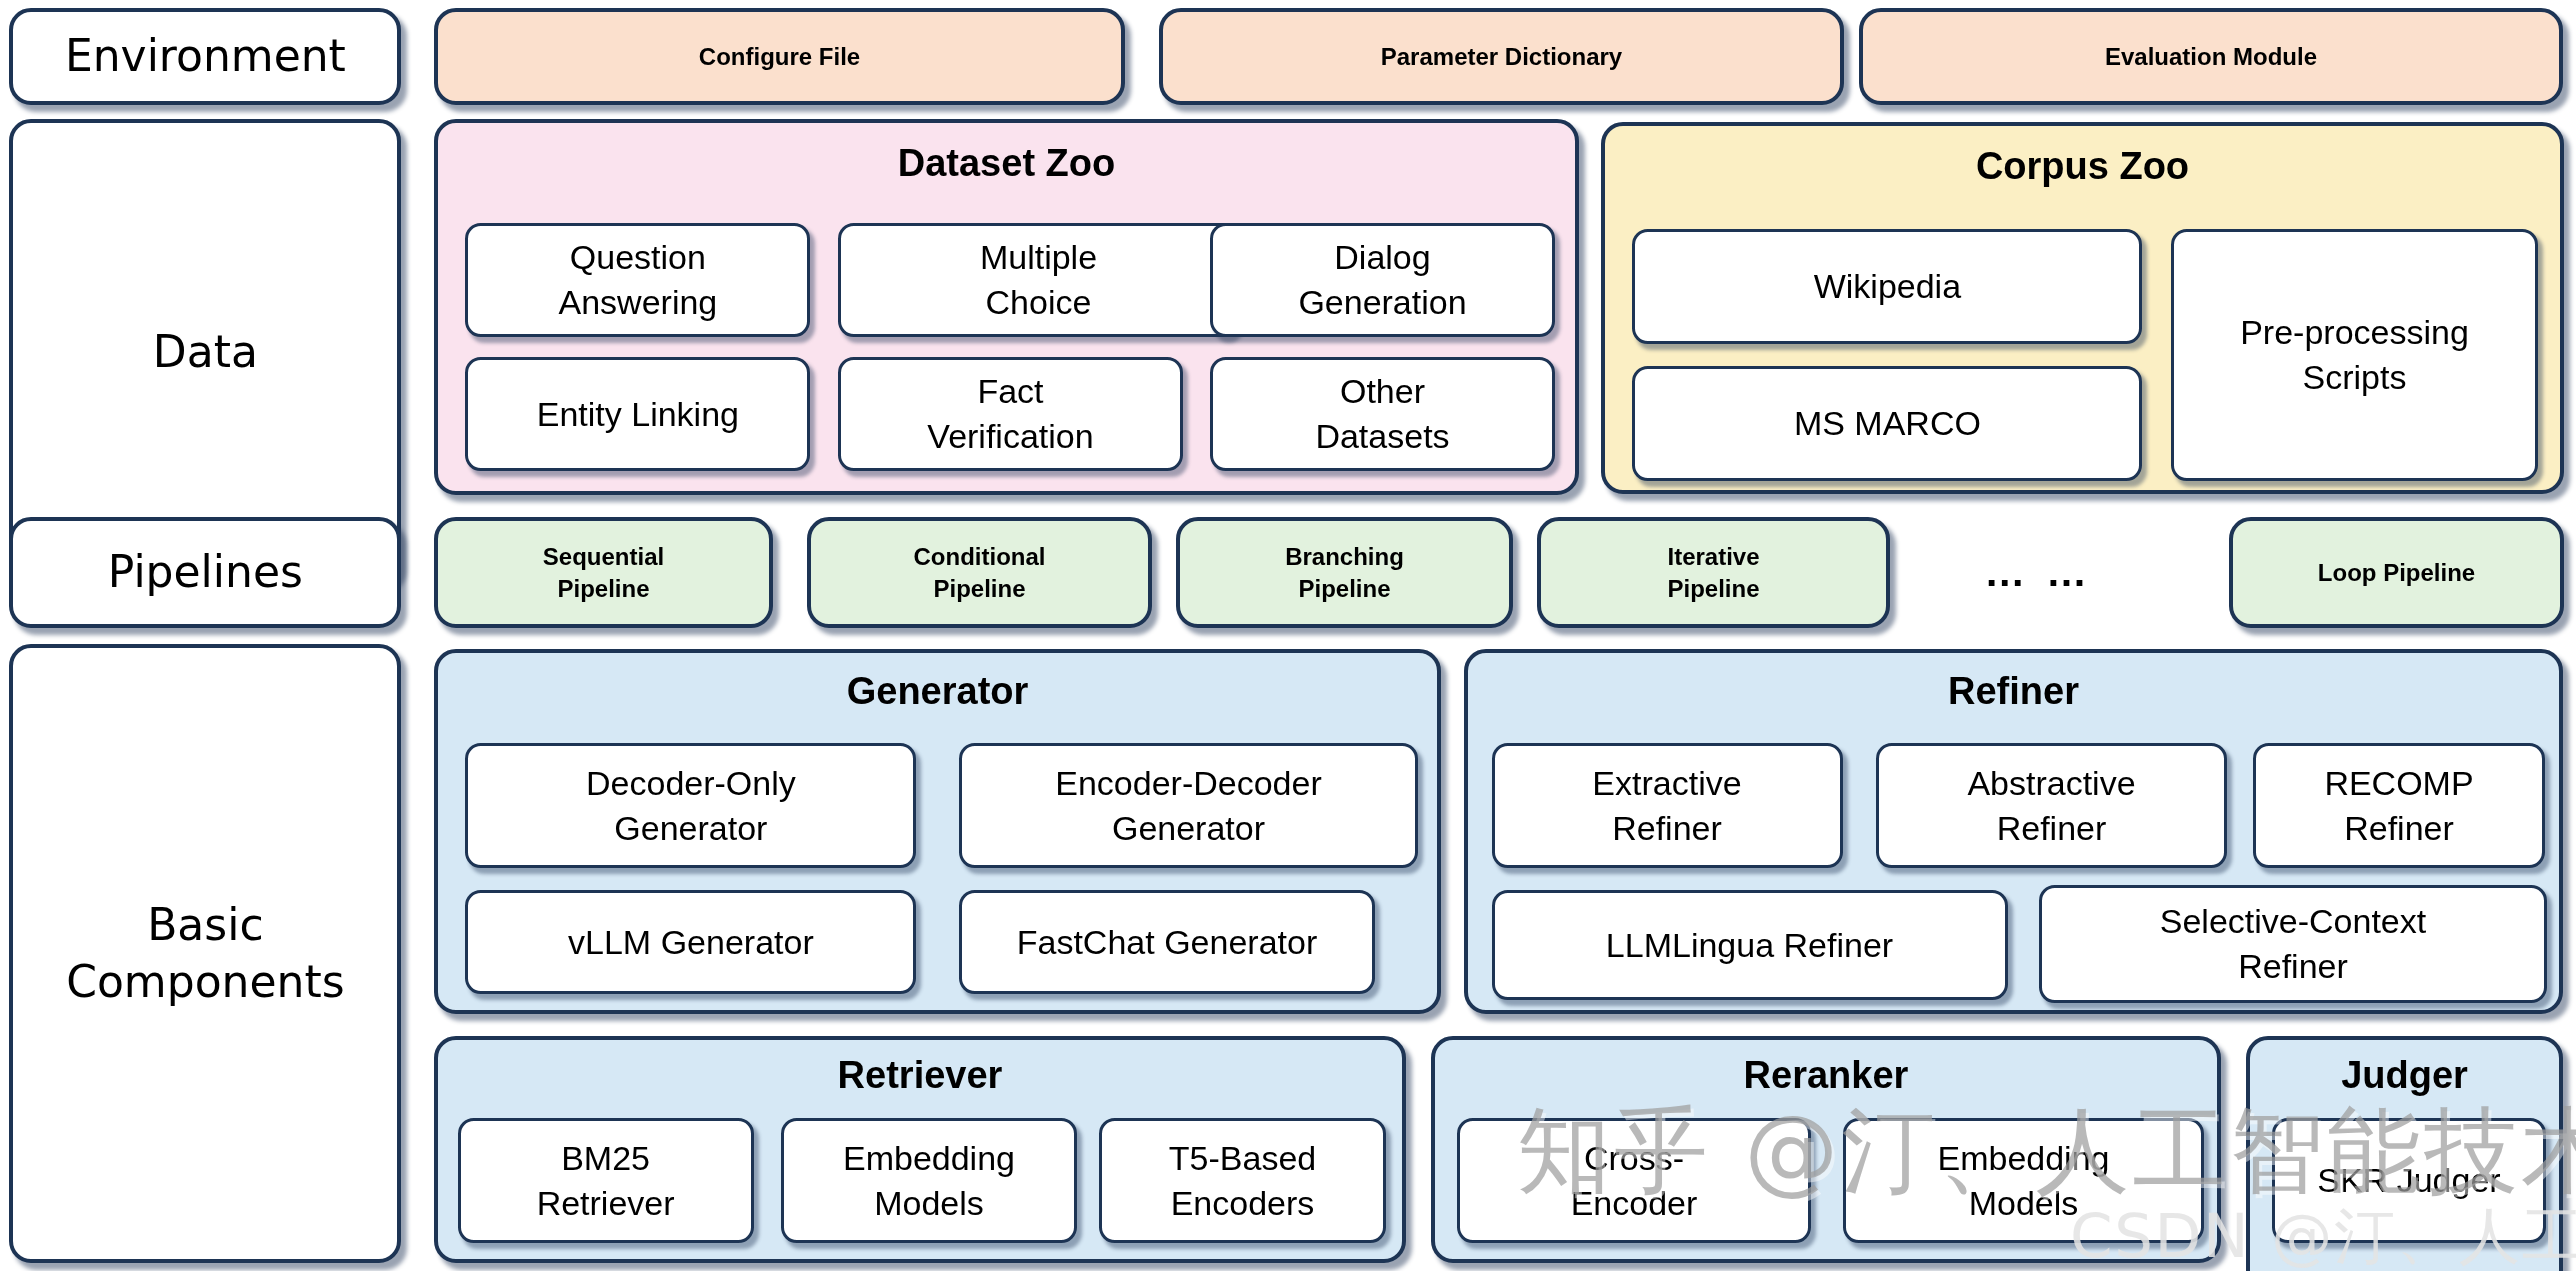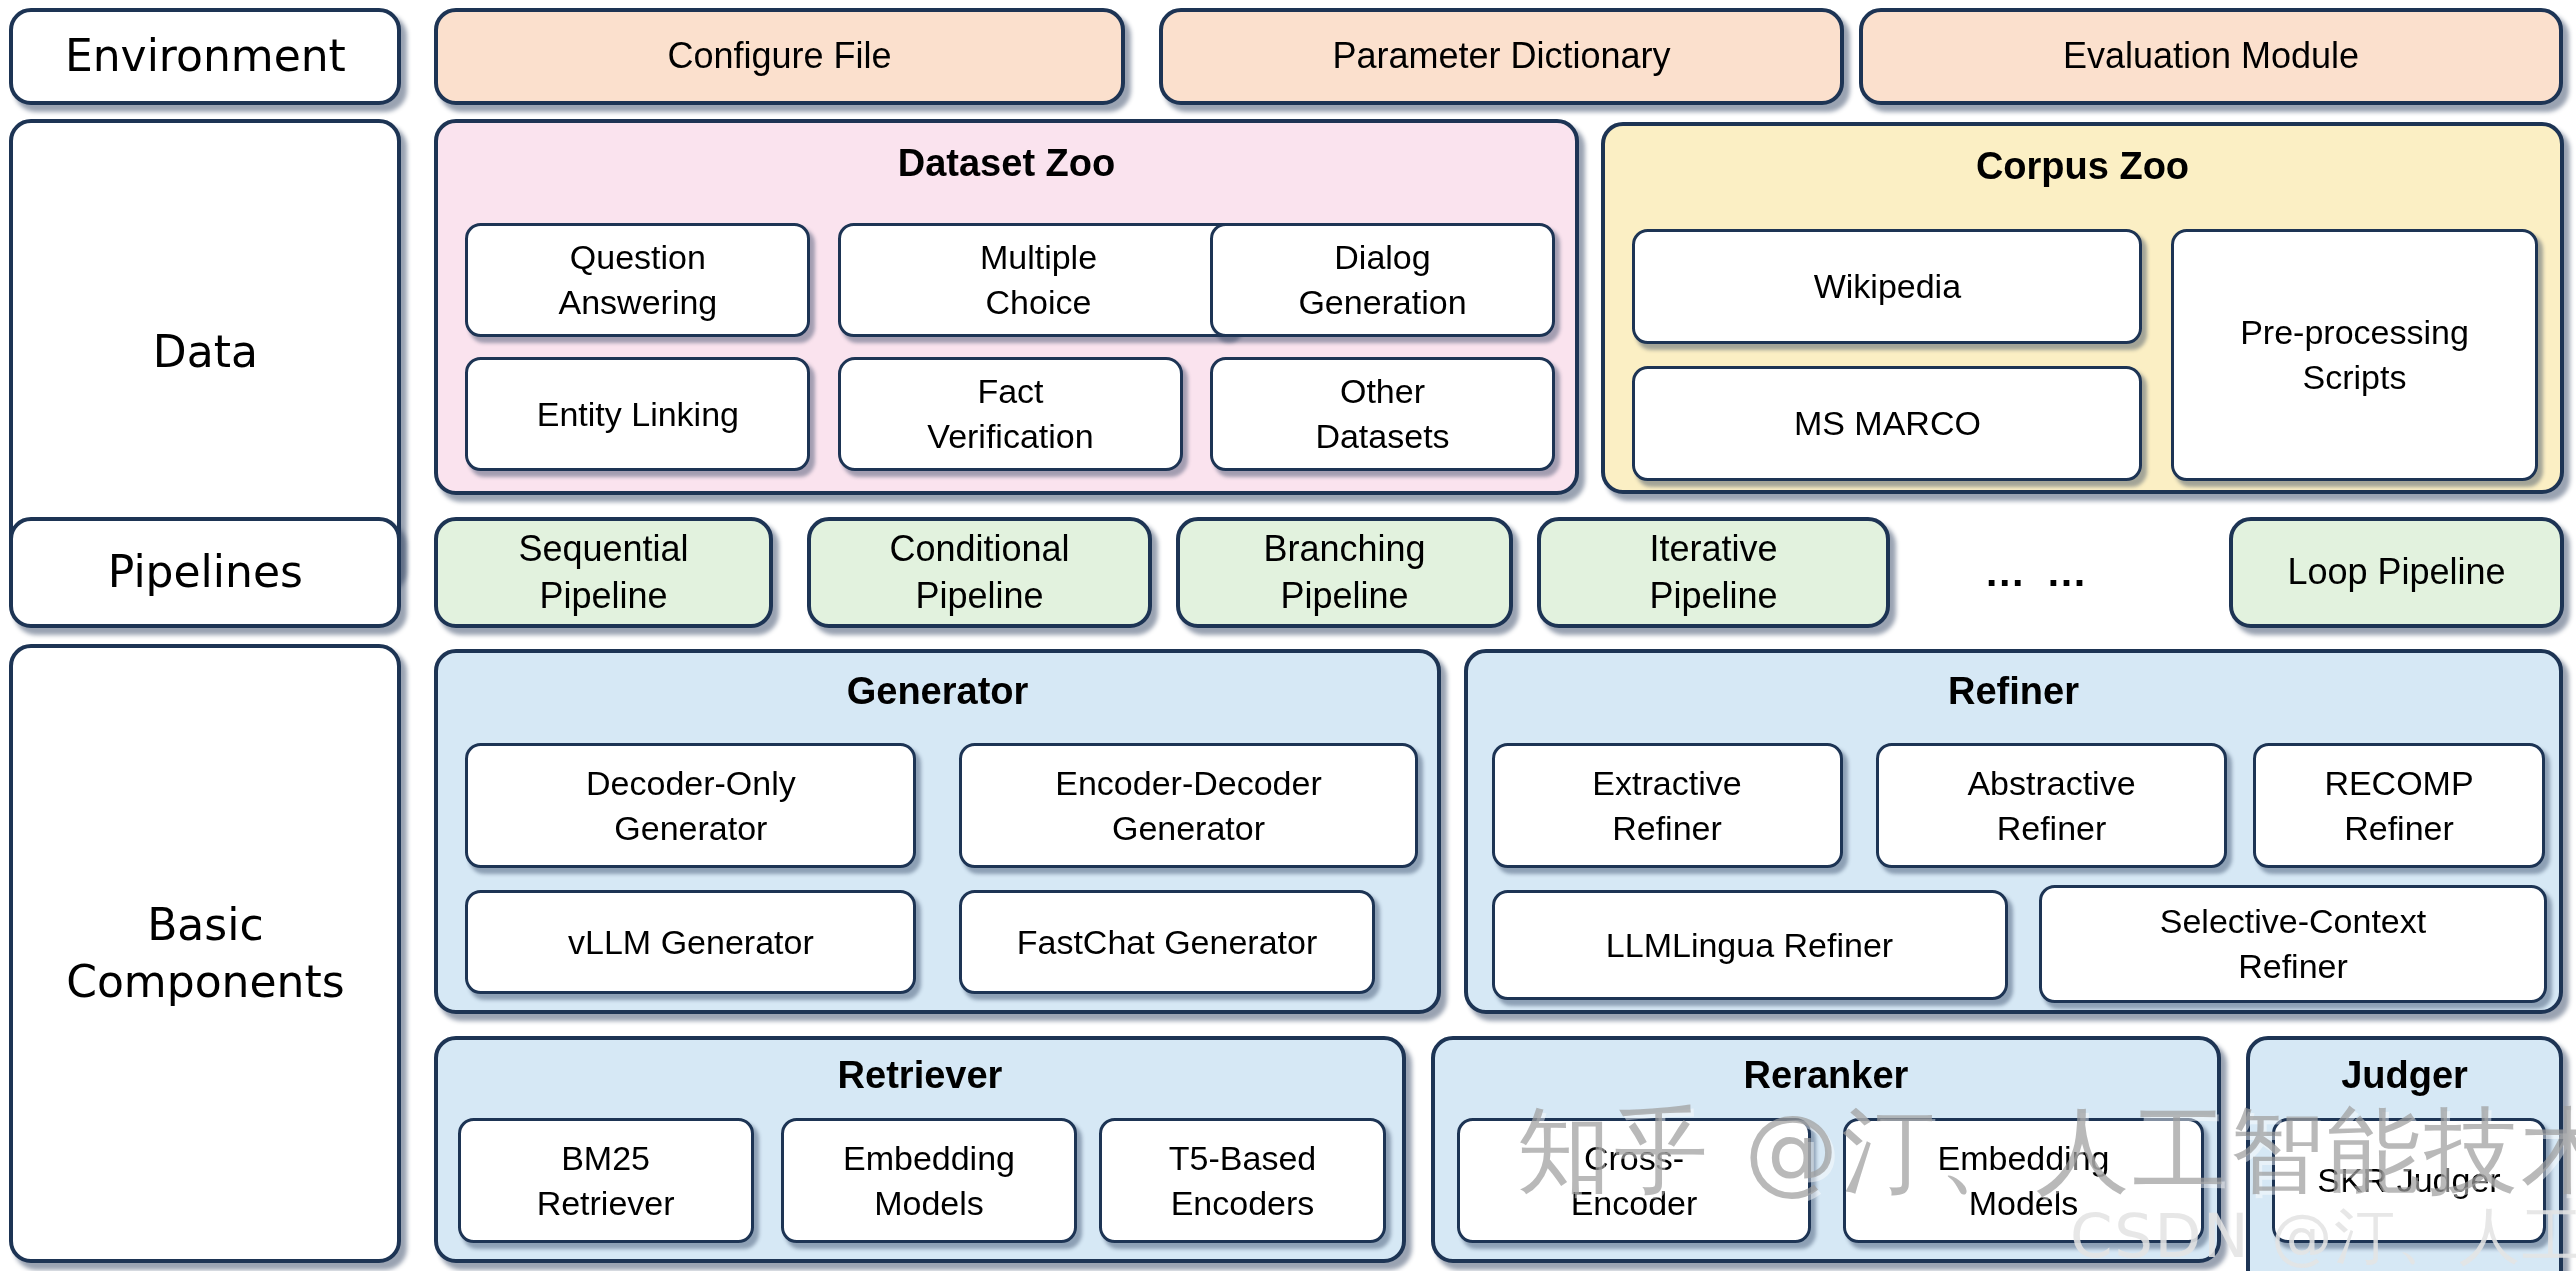--- a/index.html
+++ b/index.html
@@ -23,23 +23,24 @@
     justify-content: center;
     text-align: center;
   }
   .row-label {
     font-family: "DejaVu Sans", sans-serif;
     font-size: 44px;
     line-height: 1.28;
     white-space: pre-line;
   }
   .simple-text {
-    font-size: 36px;
+    font-size: 24px;
     line-height: 1.3;
     white-space: pre-line;
+    font-weight: bold;
   }
   .fill-peach  { background: var(--peach,  #fbe0cd); }
   .fill-pink   { background: var(--pink,   #fae3ee); }
   .fill-yellow { background: var(--yellow, #fbefc4); }
   .fill-green  { background: var(--green,  #e2f2de); }
   .fill-blue   { background: var(--blue,   #d6e8f5); }
   .group {
     position: absolute;
     box-sizing: border-box;
     border: 4.7px solid var(--border, #1d3454);
@@ -122,21 +123,21 @@
 
   <div class="group fill-pink" style="left:434px; top:119px; width:1145px; height:376px;">
     <div class="group-title" style="top:19px;">Dataset Zoo</div>
     <div class="inner" style="left:27.4px;  top:100px; width:345px; height:114px;">Question
 Answering</div>
     <div class="inner" style="left:400px; top:100px; width:401px; height:114px;">Multiple
 Choice</div>
     <div class="inner" style="left:772px; top:100px; width:345px; height:114px;">Dialog
 Generation</div>
     <div class="inner" style="left:27.4px;  top:234px; width:345px; height:114px;">Entity Linking</div>
-    <div class="inner" style="left:400px; top:234px; width:345px; height:114px;border-radius:17px;">Fact
+    <div class="inner" style="left:400px; top:234px; width:345px; height:114px;">Fact
 Verification</div>
     <div class="inner" style="left:772px; top:234px; width:345px; height:114px;">Other
 Datasets</div>
   </div>
 
   <div class="group fill-yellow" style="left:1601px; top:122px; width:963px; height:372px;">
     <div class="group-title" style="top:19px;">Corpus Zoo</div>
     <div class="inner" style="left:27.4px;  top:103px; width:510px; height:115px;">Wikipedia</div>
     <div class="inner" style="left:27.4px;  top:240px; width:510px; height:115px;">MS MARCO</div>
     <div class="inner" style="left:566px; top:103px; width:367px; height:252px;">Pre-processing

